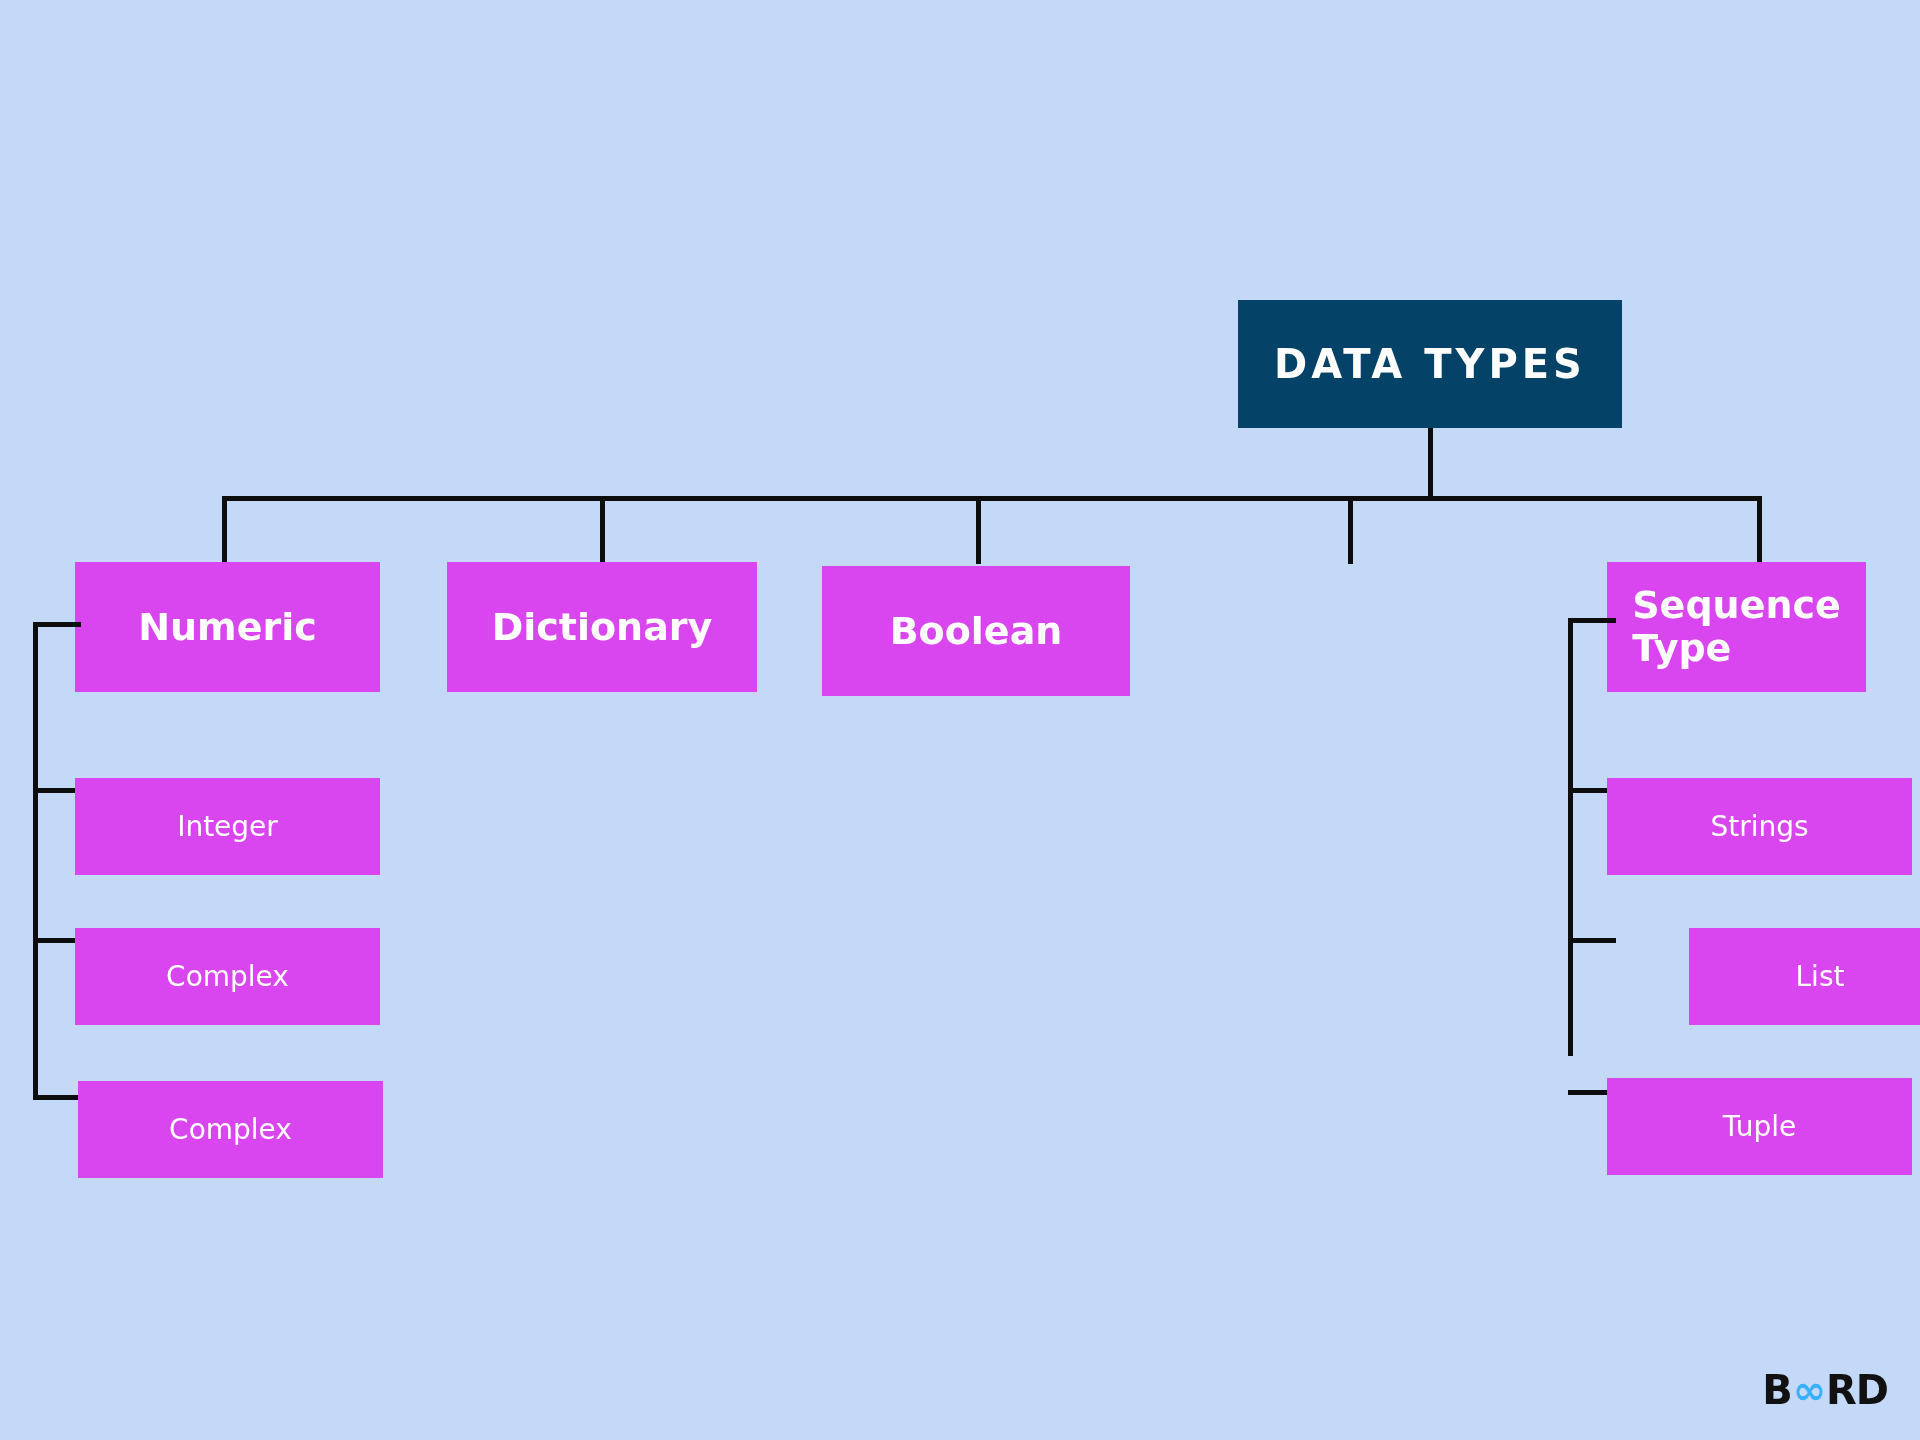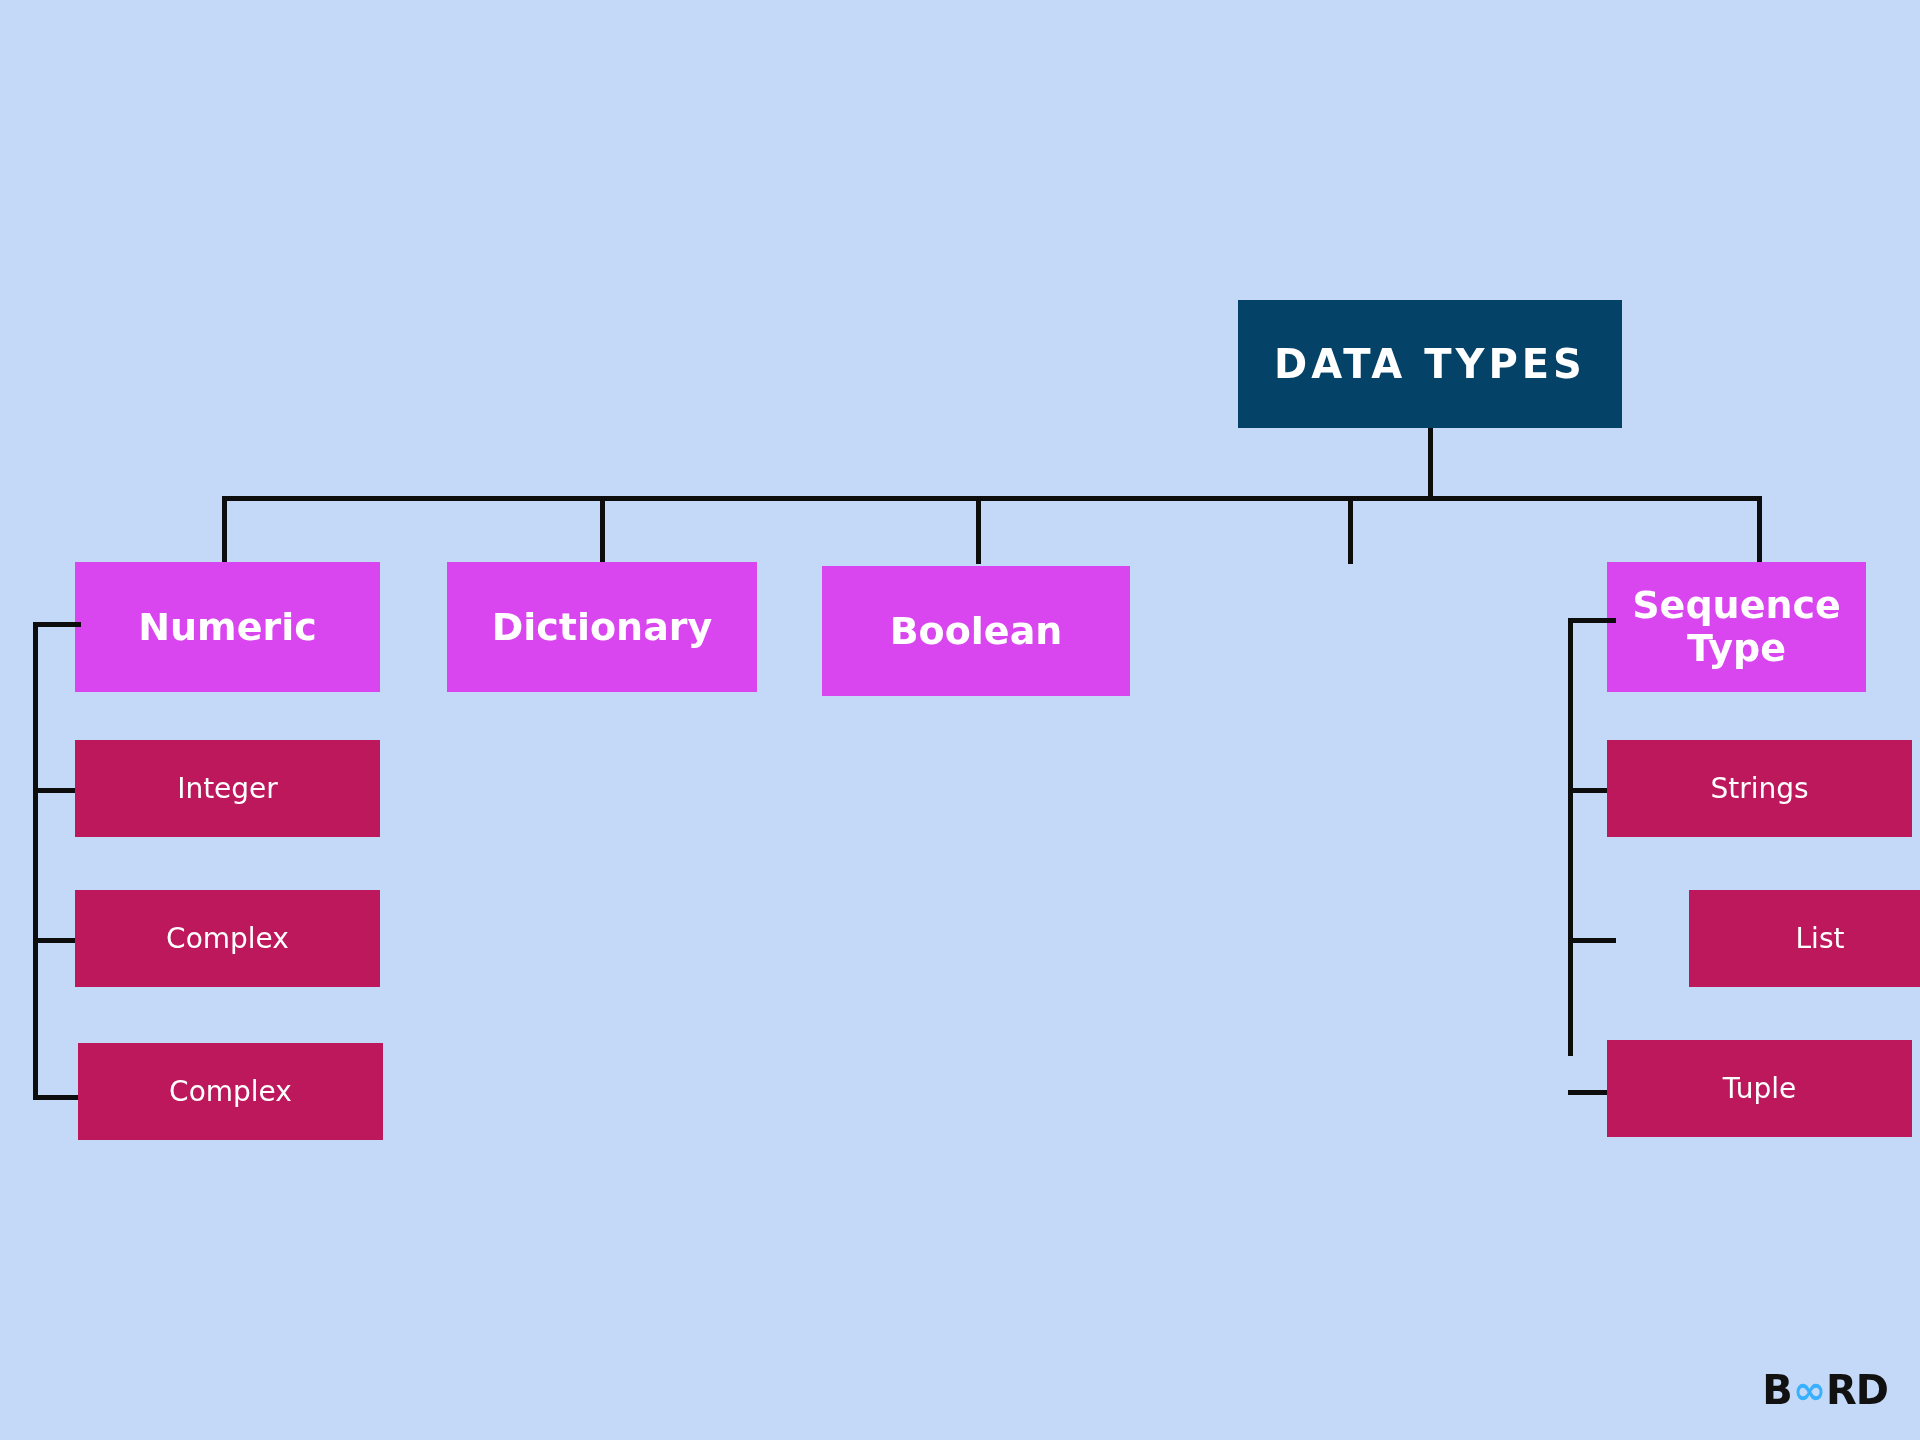--- a/index.html
+++ b/index.html
@@ -28,43 +28,43 @@
   }
   .v-line { width: 5px; }
   .h-line { height: 5px; }
 
   
   .node {
     position: absolute;
     display: flex;
     align-items: center;
     justify-content: center;
-    text-align: center;
     color: #ffffff;
     box-sizing: border-box;
     line-height: 1.12;
   }
 
   .node-root {
     background: #044268;
     font-size: 40px;
     font-weight: 700;
     letter-spacing: 4px;
   }
 
   .node-l2 {
     background: #d946ef;
     font-size: 38px;
     font-weight: 700;
   }
 
   .node-leaf {
-    background: #be185d;
+    background: #d946ef;
     font-size: 28px;
     font-weight: 400;
+    margin-top: 38px;
   }
 
   .node-label {
     display: block;
     white-space: pre-line;
   }
 
   
   #logo {
     position: absolute;

